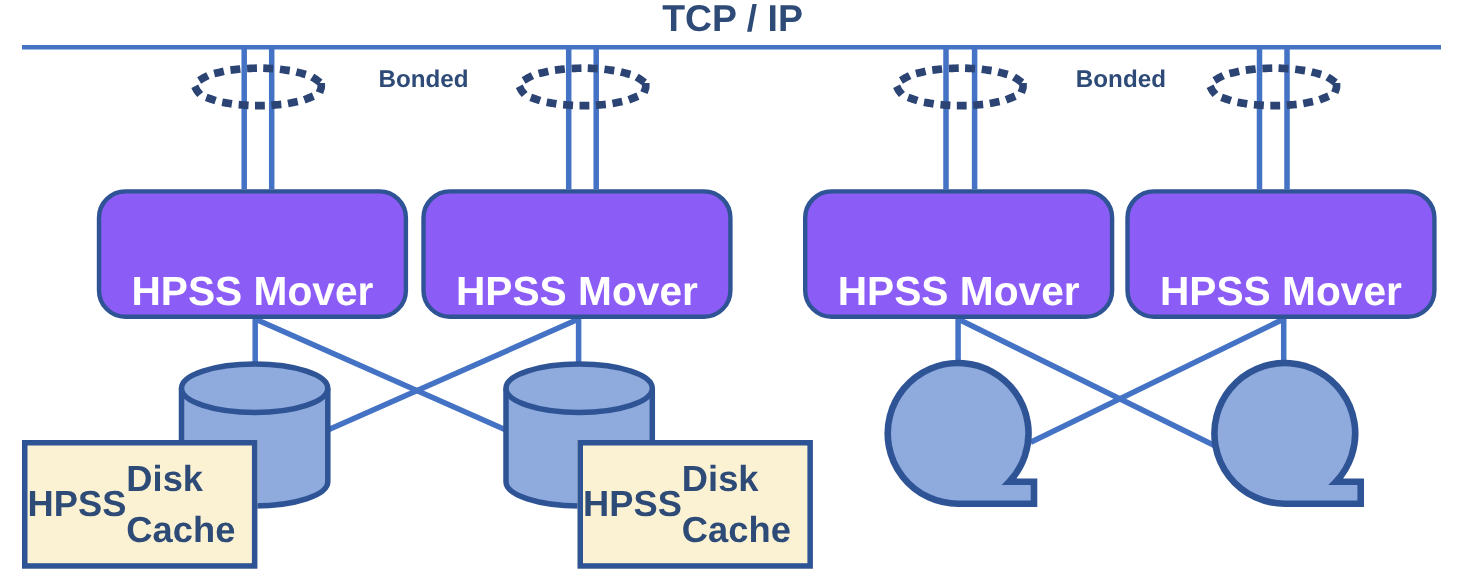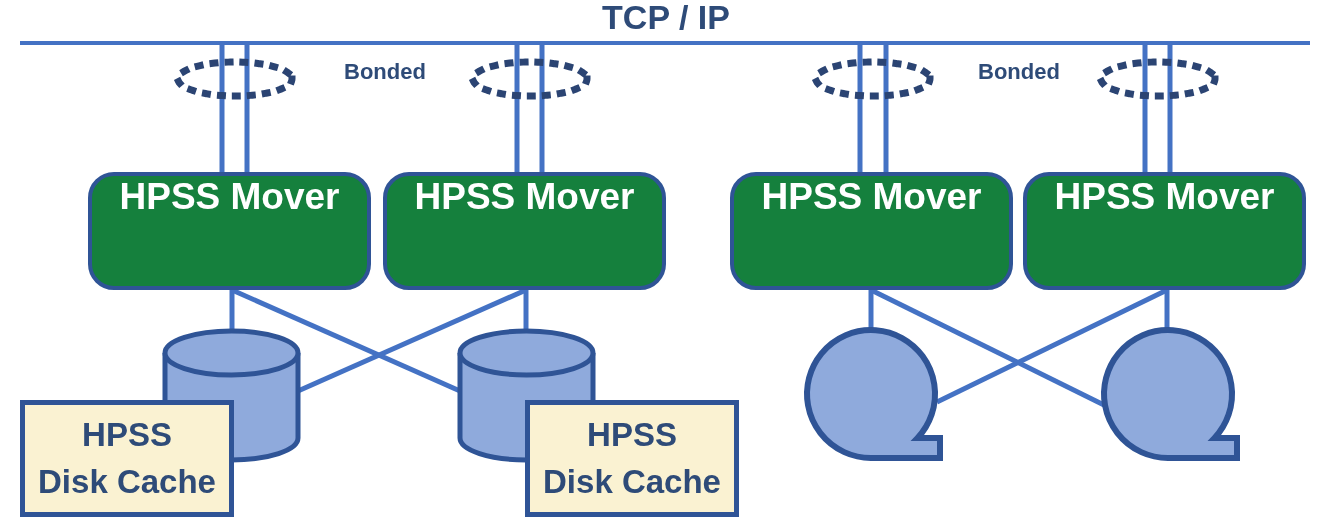--- a/index.html
+++ b/index.html
@@ -23,36 +23,36 @@
   }
   .bonded-label{
     top:59px;width:160px;
     font-size:22px;font-weight:600;
   }
   .bonded-1{left:305px;}
   .bonded-2{left:939px;}
   .mover{
     position:absolute;top:172px;
     width:275px;height:110px;
-    background:#15803d;
+    background:#8b5cf6;
     border:4px solid #2F5496;
     border-radius:26px;
-    display:flex;align-items:flex-start;justify-content:center;
+    display:flex;align-items:flex-end;justify-content:center;
     color:#ffffff;font-size:37px;font-weight:600;
   }
   .mover-1{left:88px;}
   .mover-2{left:383px;}
   .mover-3{left:730px;}
   .mover-4{left:1023px;}
   .cache{
     position:absolute;top:400px;
     width:204px;height:107px;
     background:#FAF2D2;
     border:5px solid #2F5496;
-    display:flex;flex-direction:column;align-items:center;justify-content:center;
+    display:flex;flex-direction:row;align-items:center;justify-content:center;
     color:#2E4B78;font-size:33px;font-weight:600;line-height:1.42;
   }
   .cache-1{left:20px;}
   .cache-2{left:525px;}
 </style>
 </head>
 <body>
 
 <div class="stage">
 

